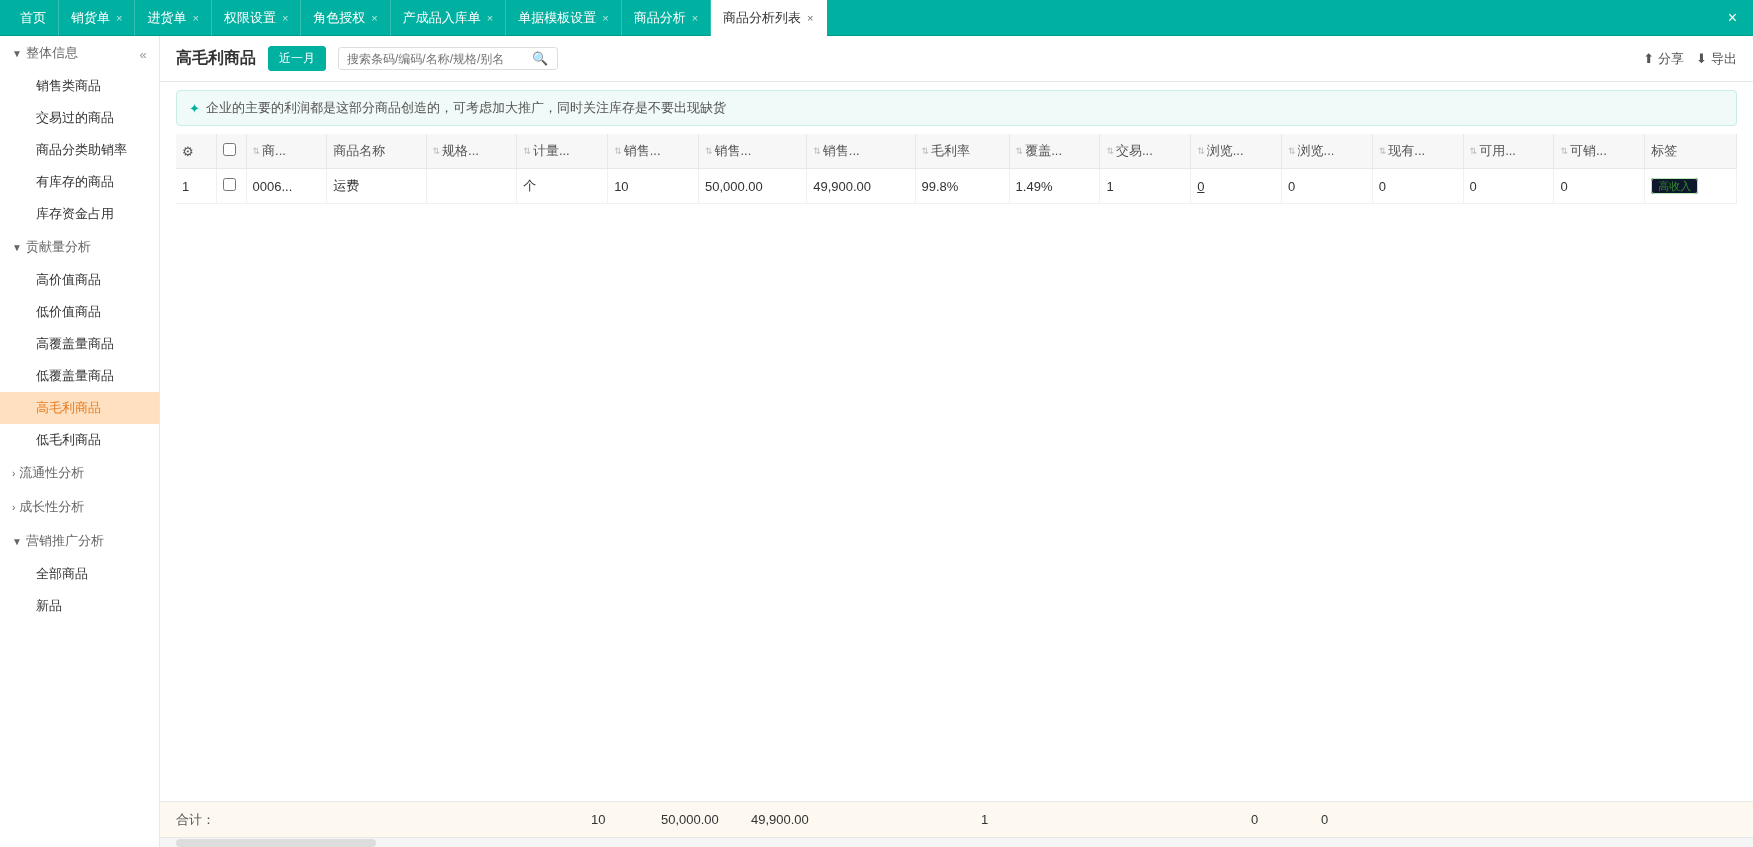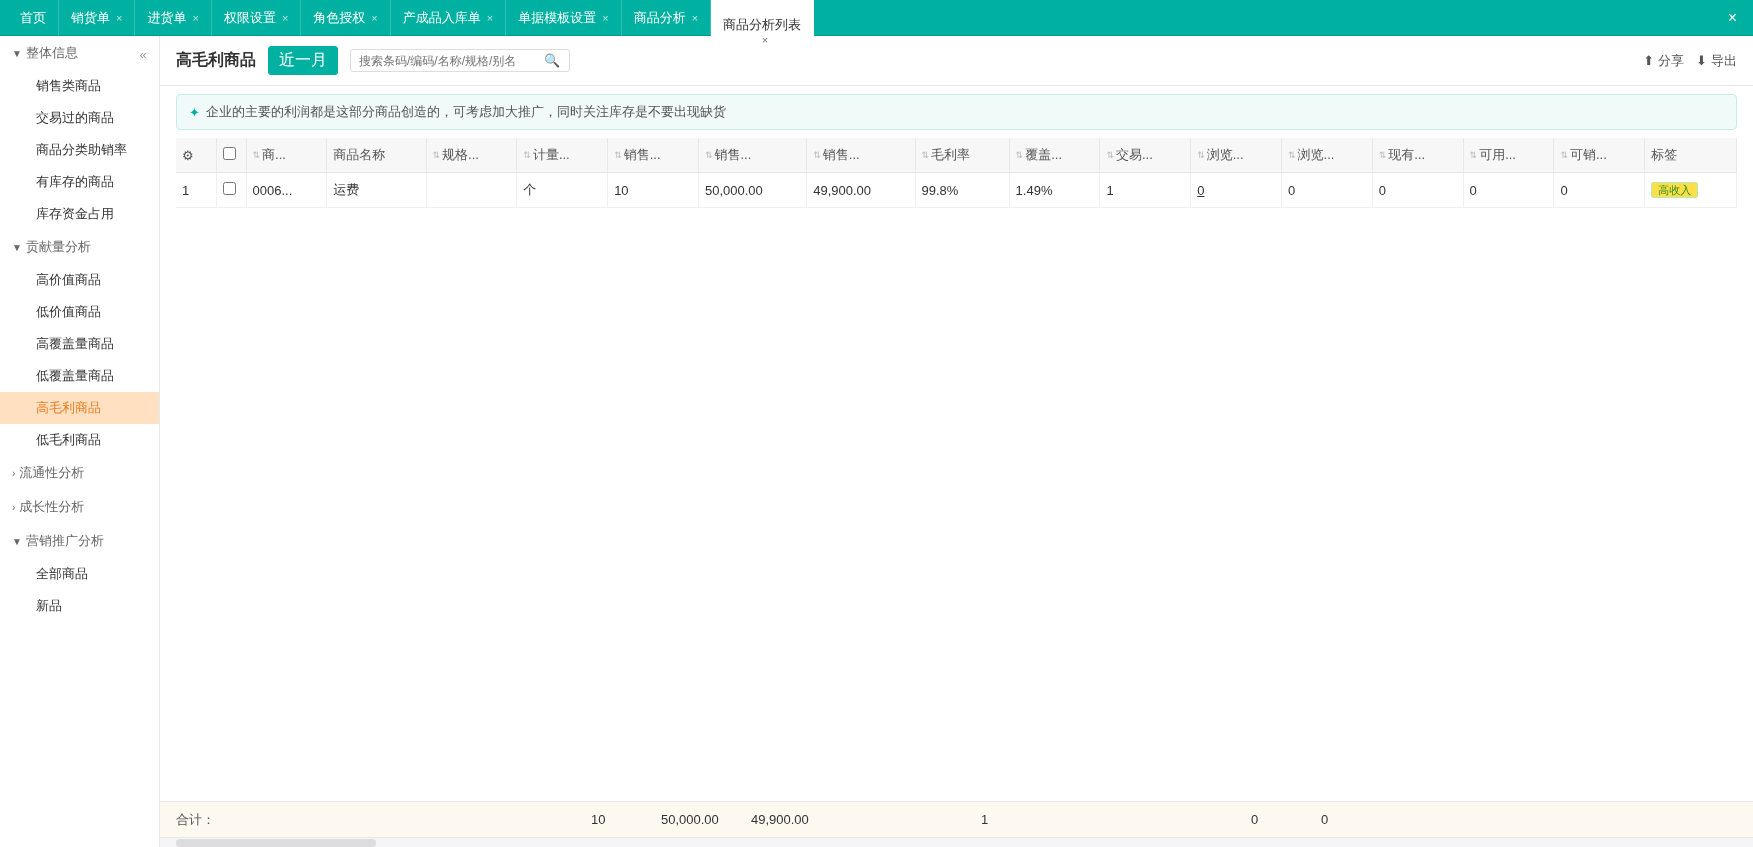--- a/index.html
+++ b/index.html
@@ -19,21 +19,21 @@
       display: flex;
       align-items: center;
       padding: 16px 12px;
       height: 36px;
       cursor: pointer;
       white-space: nowrap;
       color: white;
       font-size: 13px;
       border-right: 1px solid rgba(255,255,255,0.2);
     }
-    .nav-tab.active { background: #fff; color: #333; flex-direction: column; }
+    .nav-tab.active { background: #fff; color: #333; }
     .nav-tab .close-x {
       margin-left: 6px;
       font-size: 11px;
       opacity: 0.7;
     }
     .nav-close-all {
       margin-left: auto;
       color: white;
       cursor: pointer;
       font-size: 16px;
@@ -118,21 +118,21 @@
       font-size: 16px;
       font-weight: bold;
       color: #333;
     }
     .btn-period {
       background: #fff;
       border: 1px solid #e0e0e0;
       border-radius: 3px;
       padding: 3px 10px;
       cursor: pointer;
-      font-size: 16px;
+      font-size: 12px;
       color: #333;
     }
     .btn-period.active {
       background: #00b0a0;
       color: white;
       border-color: #00b0a0;
     }
     .search-box {
       display: flex;
       align-items: center;
@@ -214,21 +214,21 @@
     }
     thead th .sort-icon { color: #bbb; font-size: 9px; }
     tbody tr { border-bottom: 1px solid #f0f0f0; }
     tbody td {
       padding: 8px 6px;
       color: #333;
       border-right: 1px solid #f0f0f0;
       white-space: nowrap;
     }
     .badge-green {
-      background: #fde047;
+      background: #0f172a;
       color: #2e8b2e;
       border: 1px solid #b8e8b8;
       border-radius: 3px;
       padding: 1px 6px;
       font-size: 11px;
       text-align: right;
     }
     .link-underline { color: #333; text-decoration: underline; cursor: pointer; }
 
     

